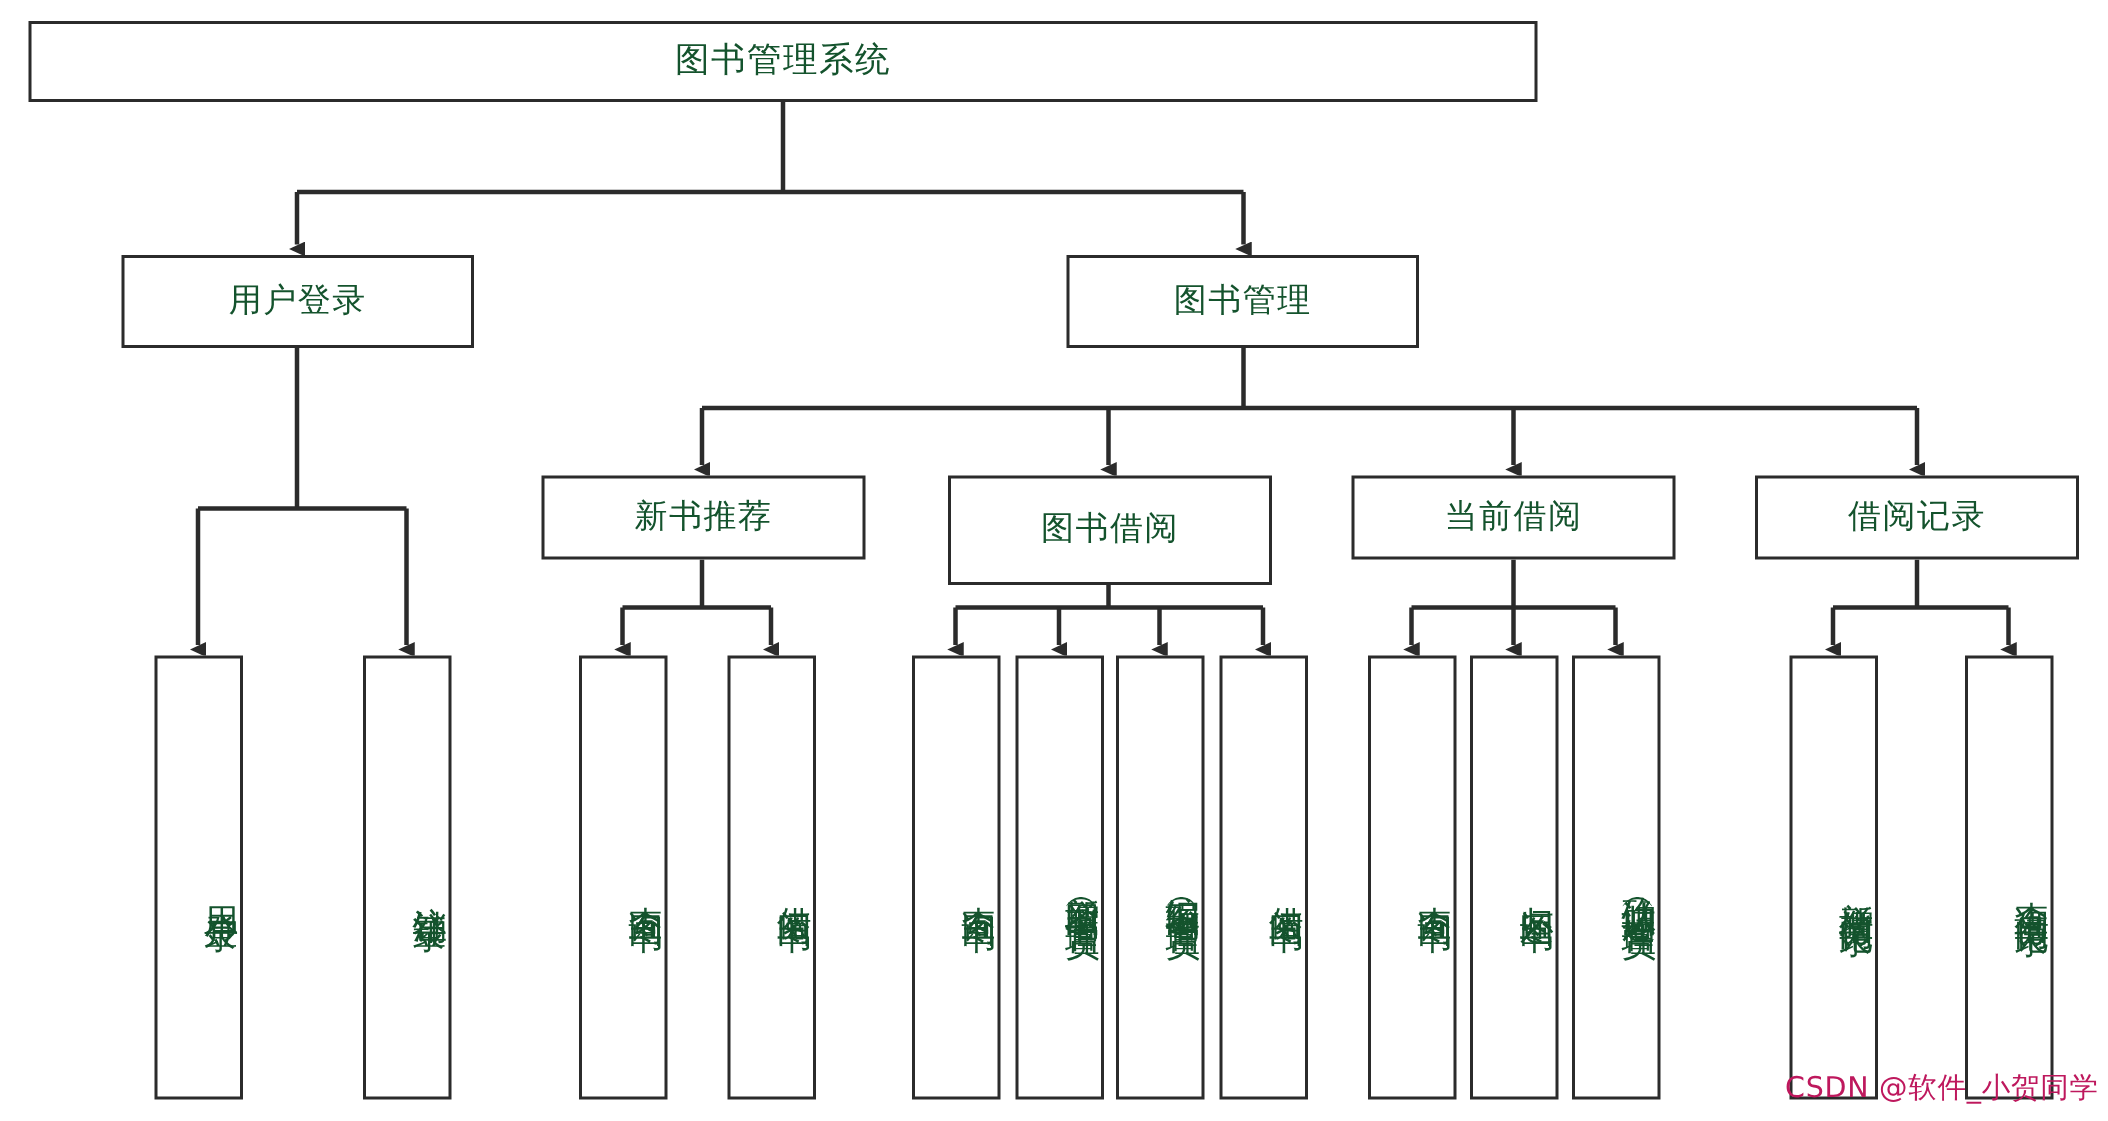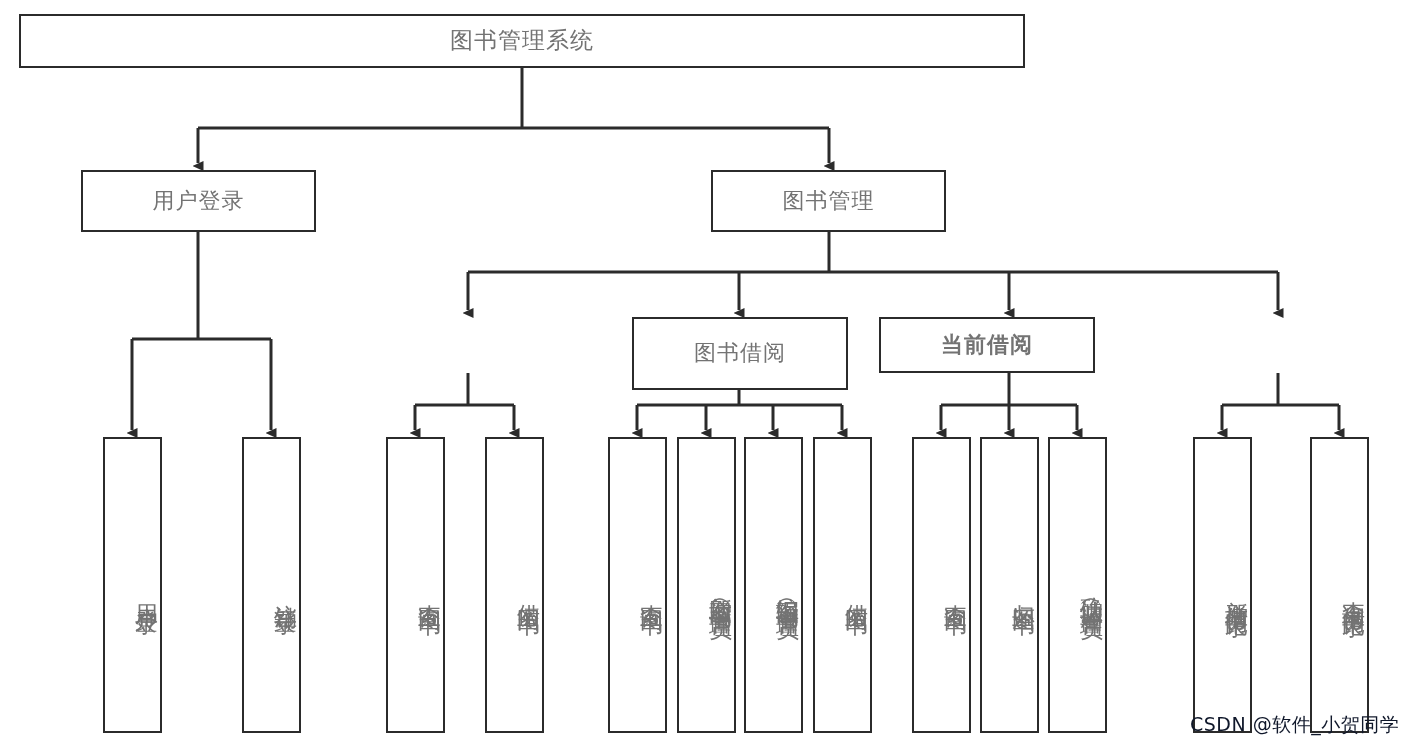--- a/index.html
+++ b/index.html
@@ -27,21 +27,21 @@
     pointer-events: none;
   }
   .node {
     position: absolute;
     box-sizing: border-box;
     border: 2px solid #2b2b2b;
     background: #ffffff;
     display: flex;
     align-items: center;
     justify-content: center;
-    color: #737373;
+    color: #14532d;
   }
   .node-h {
     font-size: 22px;
     letter-spacing: 1px;
     line-height: 1.2;
     white-space: nowrap;
   }
   .node-root {
     font-size: 23px;
   }
@@ -56,21 +56,21 @@
     letter-spacing: 3px;
   }
   .node-v .vlabel {
     writing-mode: vertical-rl;
     text-orientation: upright;
     display: block;
   }
   .watermark {
     position: absolute;
     font-size: 19px;
-    color: #0f172a;
+    color: #be185d;
     white-space: nowrap;
     letter-spacing: 0.5px;
     font-family: "DejaVu Sans", "Liberation Sans", sans-serif;
   }
 </style>
 </head>
 <body>
 
 <div id="diagram-root">
 
@@ -130,25 +130,31 @@
     <span>图书管理系统</span>
   </div>
 
   <div class="node node-h" style="left:81px; top:170px; width:235px; height:62px;">
     <span>用户登录</span>
   </div>
   <div class="node node-h" style="left:711px; top:170px; width:235px; height:62px;justify-content:center;">
     <span>图书管理</span>
   </div>
 
+  <div class="node node-h" style="left:361px; top:317px; width:216px; height:56px;">
+    <span>新书推荐</span>
+  </div>
   <div class="node node-h" style="left:632px; top:317px; width:216px; height:73px;">
     <span>图书借阅</span>
   </div>
-  <div class="node node-h" style="left:879px; top:317px; width:216px; height:56px;font-weight:bold;">
+  <div class="node node-h" style="left:901px; top:317px; width:216px; height:56px;">
     <span>当前借阅</span>
+  </div>
+  <div class="node node-h" style="left:1170px; top:317px; width:216px; height:56px;">
+    <span>借阅记录</span>
   </div>
 
   <div class="node node-v" style="left:103px; top:437px; width:59px; height:296px;">
     <span class="vlabel">用户登录</span>
   </div>
   <div class="node node-v" style="left:242px; top:437px; width:59px; height:296px;">
     <span class="vlabel">注销登录</span>
   </div>
 
   <div class="node node-v" style="left:386px; top:437px; width:59px; height:296px;">

